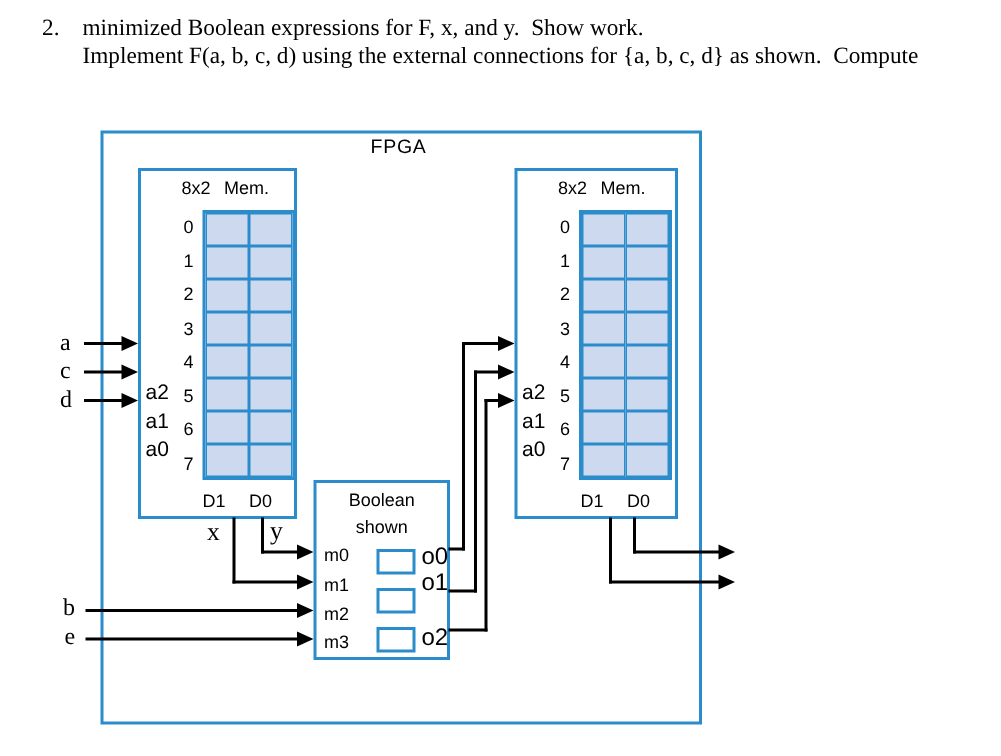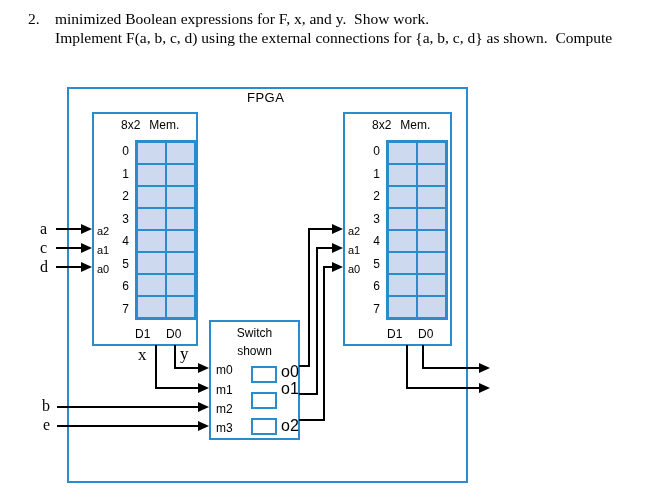--- a/index.html
+++ b/index.html
@@ -24,21 +24,21 @@
   .fpga-lbl{position:absolute;left:247px;top:90px;font-size:13px;letter-spacing:.5px;}
   
   .mem{background:#fff;}
   .mem-title{position:absolute;top:4px;left:7px;font-size:12px;display:flex;gap:9px;margin-left:20px;}
   .mem-rows{position:absolute;left:0;top:26px;width:36px;}
   .mem-rows div{height:22.5px;line-height:22.5px;text-align:right;font-size:12px;padding-right:1px;}
   .mem-grid{position:absolute;left:41px;top:26px;width:62px;height:180px;
     display:grid;grid-template-columns:1fr 1fr;grid-template-rows:repeat(8,1fr);
     border:2px solid var(--blue);box-sizing:border-box;}
   .mem-grid .cell{background:var(--cell);border:1px solid var(--blue);}
-  .addr{position:absolute;left:3px;height:14px;line-height:14px;font-size:11px;}
+  .addr{position:absolute;left:3px;height:14px;line-height:14px;font-size:14px;margin-top:30px;}
   .dout{position:absolute;top:213px;width:31px;font-size:12px;}
   
   .sw-title{position:absolute;left:0;width:100%;text-align:center;font-size:12px;}
   .sw-in{position:absolute;left:5px;height:14px;line-height:14px;font-size:12px;}
   .sw-out{position:absolute;left:70px;height:14px;line-height:14px;font-size:16px;}
   .sw-cfg{position:absolute;left:40px;width:26px;height:17px;border:2px solid var(--blue);
     box-sizing:border-box;background:#fff;}
   
   .wh{position:absolute;height:2px;background:var(--wire);}
   .wv{position:absolute;width:2px;background:var(--wire);}
@@ -136,21 +136,21 @@
         <div class="cell"></div>
       </div>
     <div class="addr" style="top:110px">a2</div>
     <div class="addr" style="top:129px">a1</div>
     <div class="addr" style="top:148px">a0</div>
     <div class="dout" style="left:42px">D1</div>
     <div class="dout" style="left:73px">D0</div>
   </div>
 
   <div class="box" style="left:209px;top:320px;width:91px;height:120px">
-    <div class="sw-title" style="top:4px">Switch</div>
+    <div class="sw-title" style="top:4px">Boolean</div>
     <div class="sw-title" style="top:22px">shown</div>
     <div class="sw-in" style="top:41px">m0</div>
     <div class="sw-in" style="top:61px">m1</div>
     <div class="sw-in" style="top:80px">m2</div>
     <div class="sw-in" style="top:99px">m3</div>
     <div class="sw-cfg" style="top:44px"></div>
     <div class="sw-cfg" style="top:70px"></div>
     <div class="sw-cfg" style="top:96px"></div>
     <div class="sw-out" style="top:43px">o0</div>
     <div class="sw-out" style="top:60px">o1</div>

